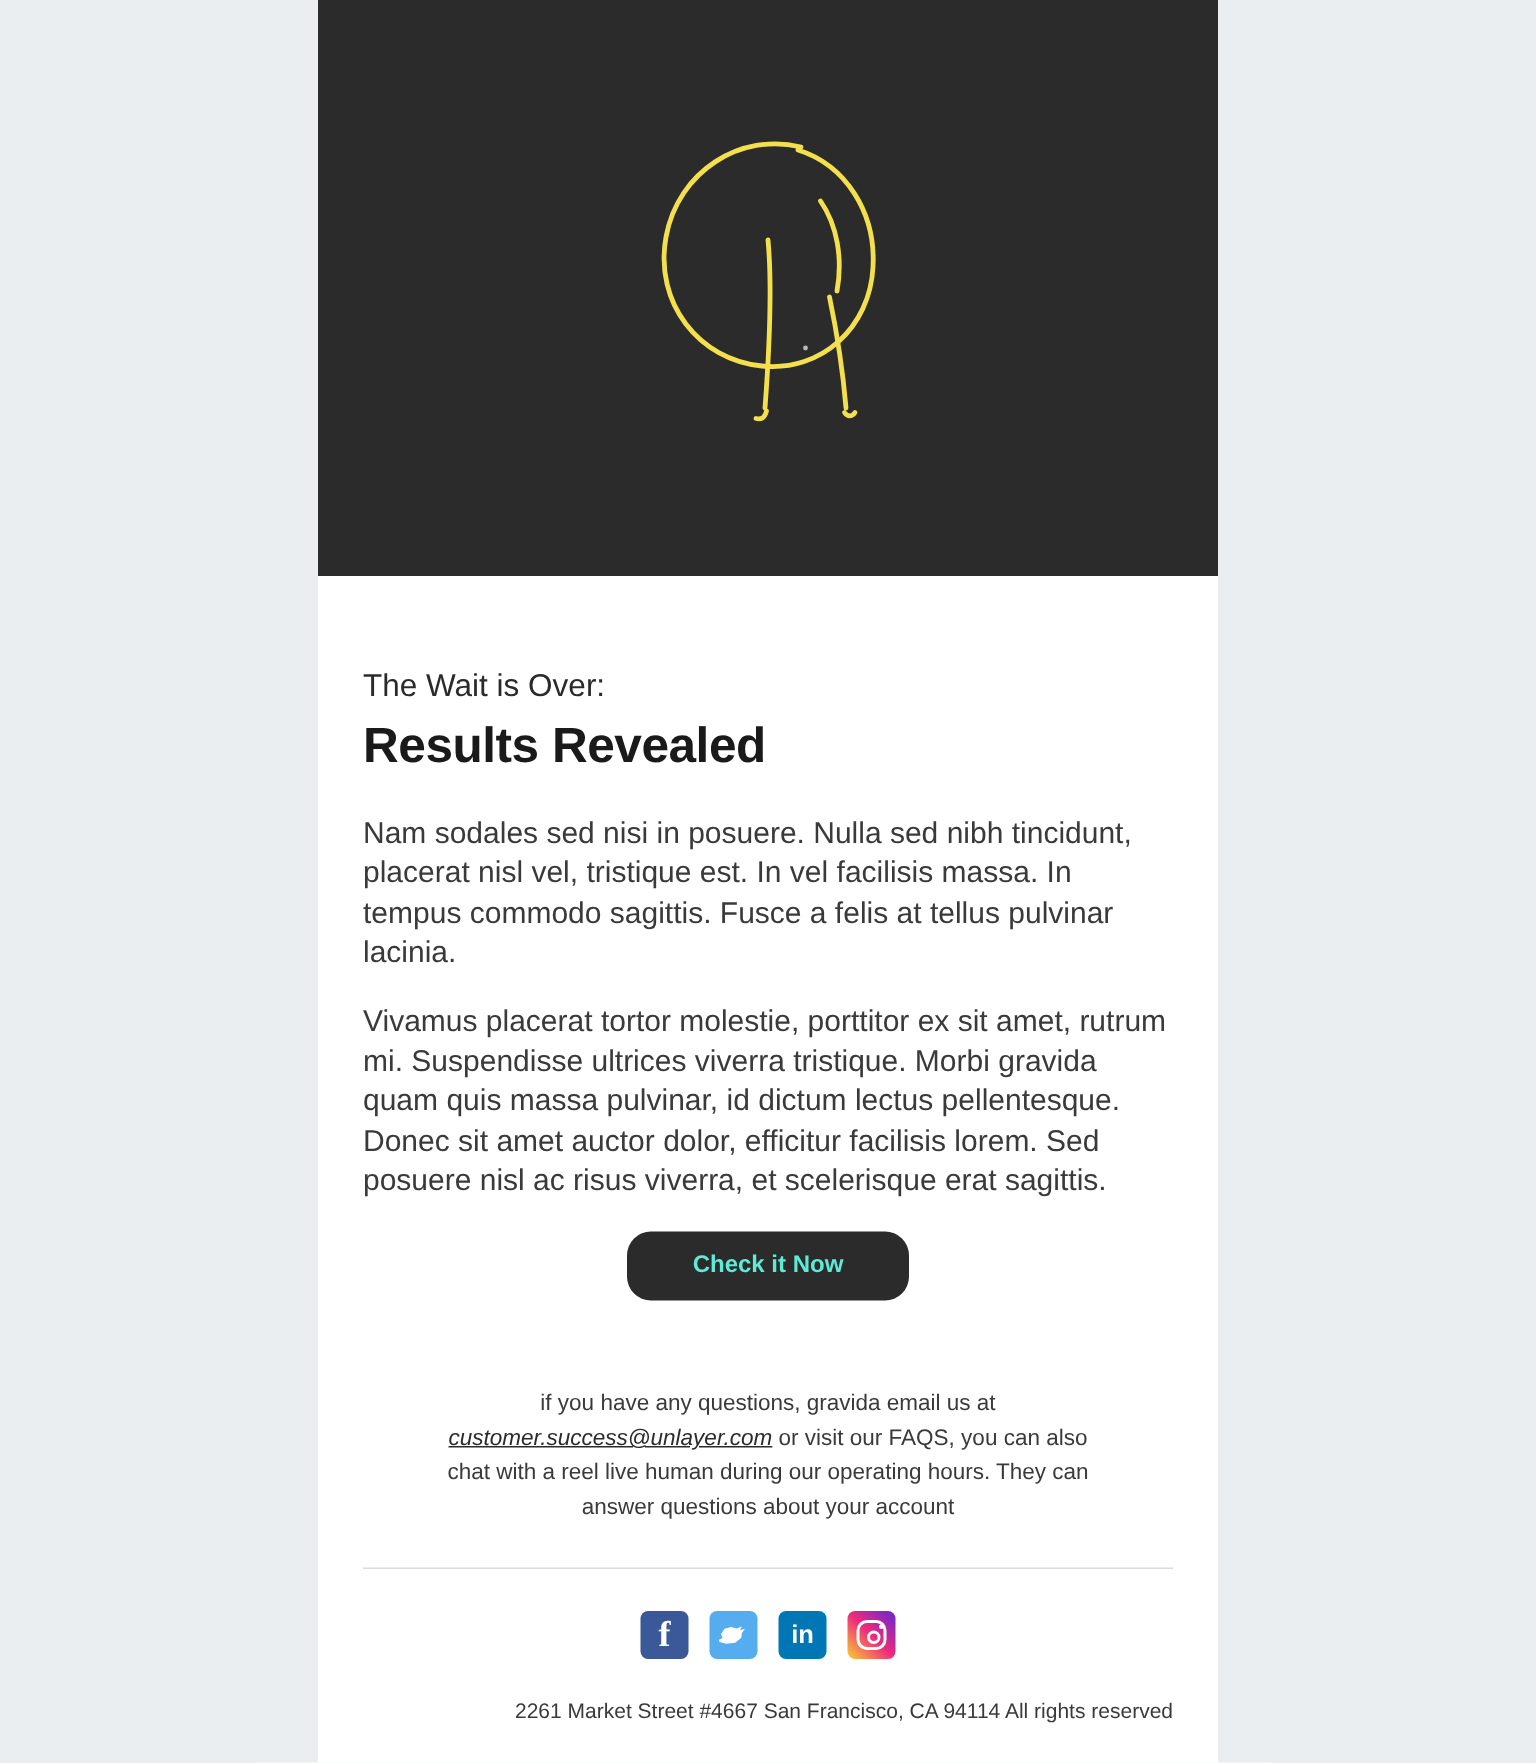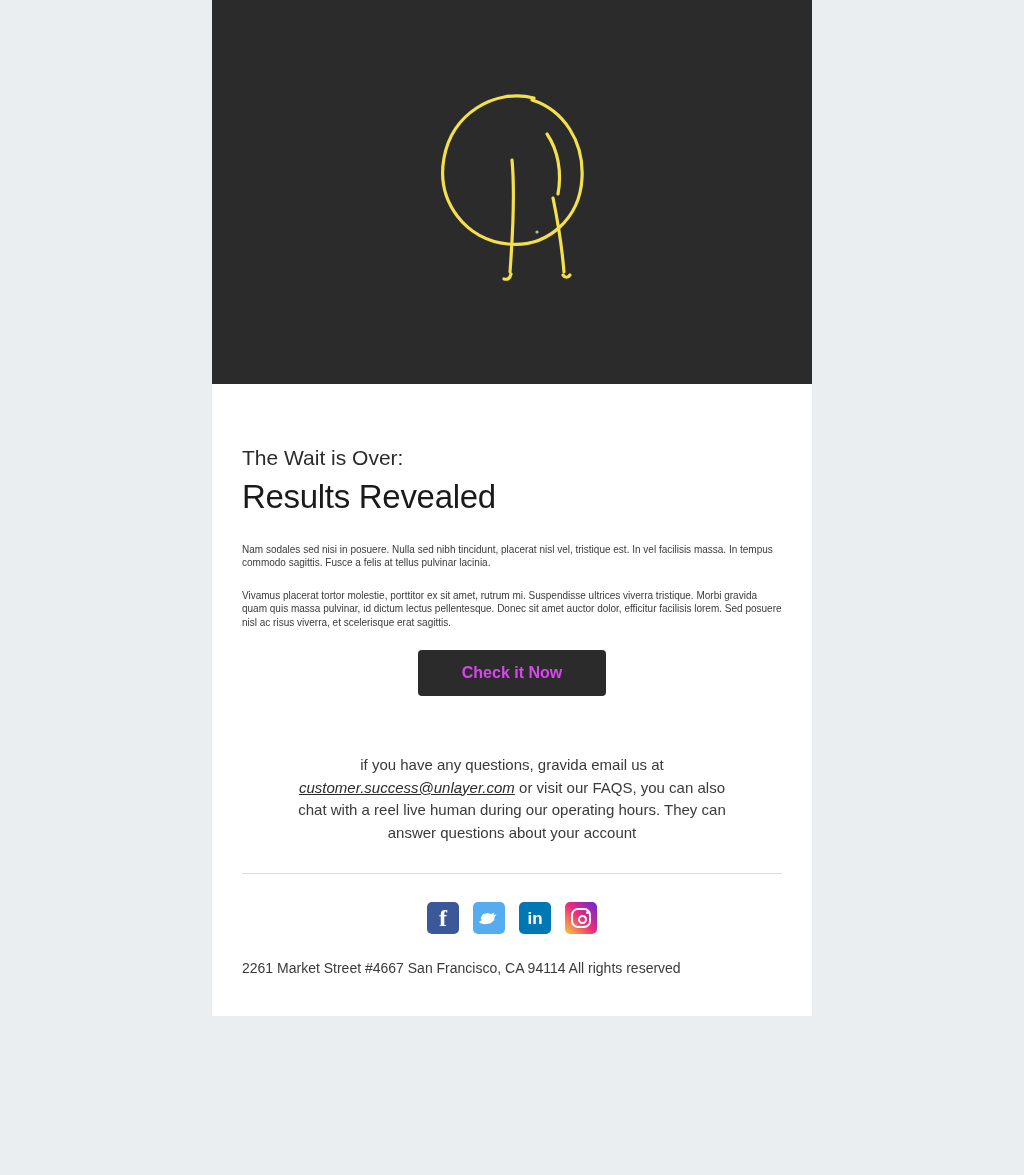--- a/index.html
+++ b/index.html
@@ -41,45 +41,45 @@
   }
   .eyebrow {
     font-size: 21px;
     color: #2b2b2b;
     line-height: 1.3;
     margin: 0 0 6px 0;
     font-weight: 400;
   }
   .headline {
     font-size: 33px;
-    font-weight: normal;
+    font-weight: bold;
     color: #1a1a1a;
     margin: 0 0 26px 0;
     line-height: 1.2;
     letter-spacing: -0.3px;
   }
   .para {
-    font-size: 10px;
+    font-size: 20px;
     line-height: 1.32;
     color: #3a3a3a;
     margin: 0 0 20px 0;
   }
   .btn-row {
     text-align: center;
     margin-top: 21px;
   }
   .cta-btn {
     display: inline-block;
     background: #2b2b2b;
-    color: #d946ef;
+    color: #5eead4;
     font-size: 16px;
     font-weight: bold;
     padding: 15px 44px;
     border: none;
-    border-radius: 4px;
+    border-radius: 16px;
     cursor: pointer;
     font-family: "Liberation Sans", sans-serif;
     line-height: 1;
   }
   .support {
     text-align: center;
     font-size: 15px;
     color: #3a3a3a;
     line-height: 1.52;
     margin: 58px 0 0 0;
@@ -195,21 +195,21 @@
     font-size: 15px;
     color: #3a3a3a;
     line-height: 1.52;
     margin-bottom: 22px;
   }
   .legal a {
     color: #2b2b2b;
     text-decoration: underline;
   }
   .address {
-    text-align: left;
+    text-align: right;
     font-size: 14px;
     color: #3a3a3a;
   }
 </style>
 </head>
 <body>
 
 <div class="email-wrap">
 
   <div class="hero">

